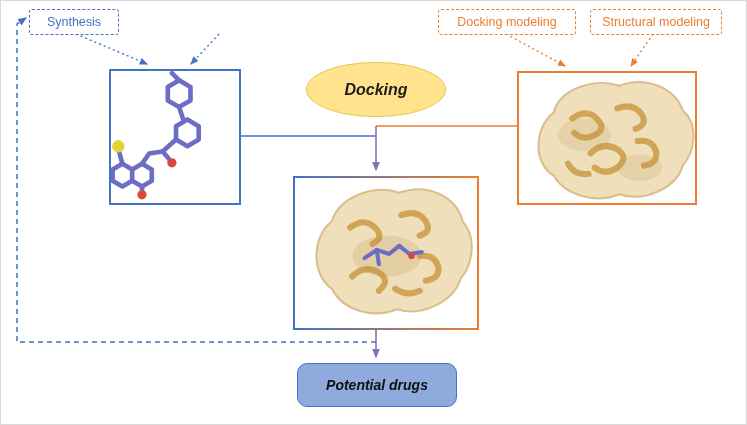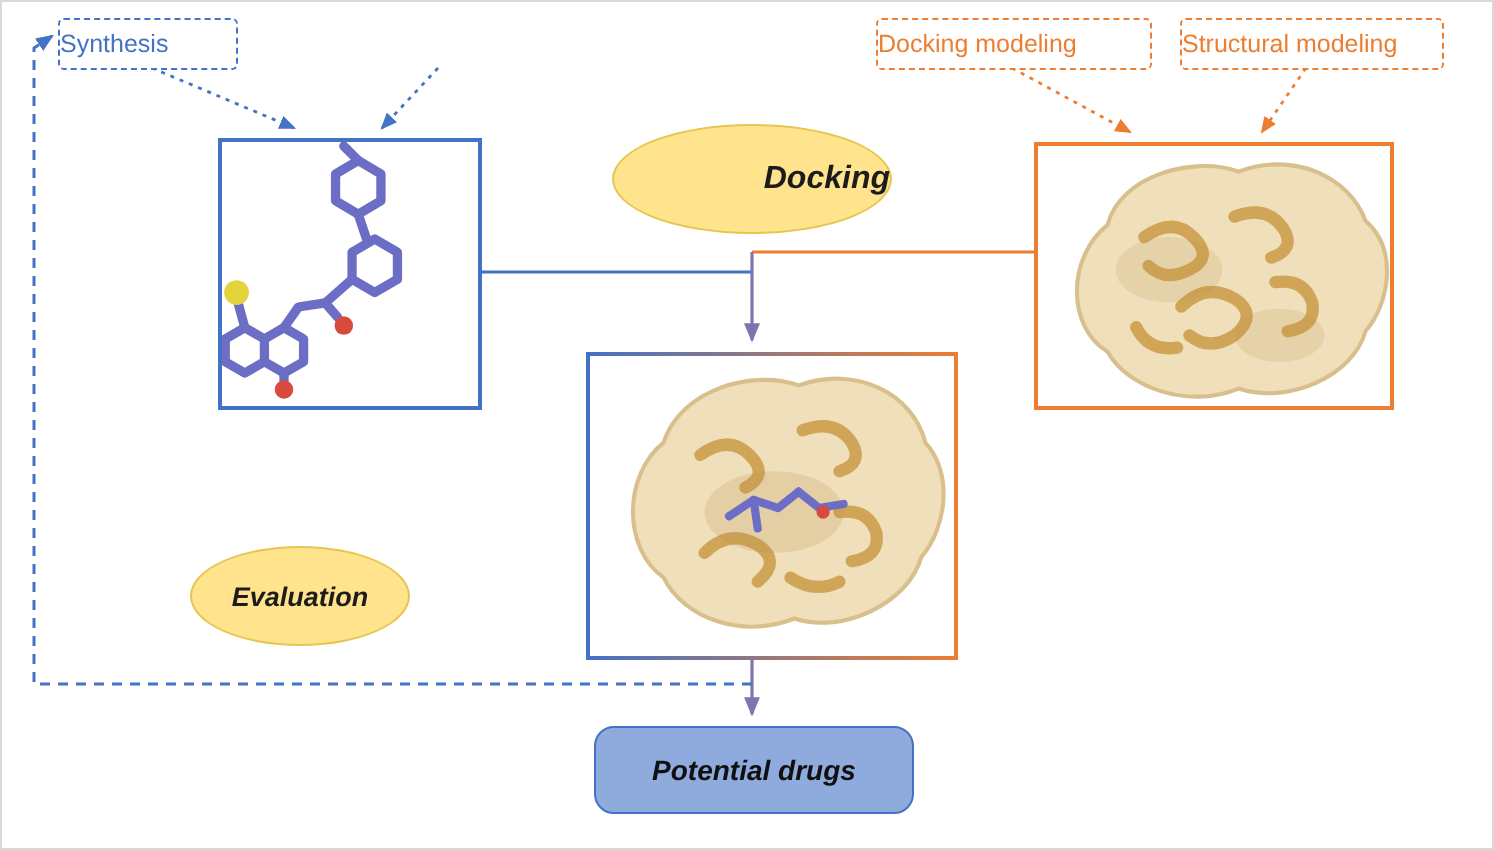--- a/index.html
+++ b/index.html
@@ -3,37 +3,37 @@
 <meta charset="utf-8">
 <style>
   html,body{margin:0;padding:0;background:#fff;}
   .canvas{
     position:relative;width:745px;height:423px;background:#fff;
     border:1px solid #d9d9d9;overflow:hidden;
     font-family:"Liberation Sans",sans-serif;
   }
   #wires{position:absolute;left:0;top:0;width:745px;height:423px;z-index:0;}
   .dashed-label{
-    position:absolute;display:flex;align-items:center;
+    position:absolute;display:flex;align-items:center;justify-content:center;
     font-size:12.5px;border:1.6px dashed;border-radius:3px;background:#fff;z-index:2;
     white-space:nowrap;
   }
   .dashed-label.blue{color:var(--blue);border-color:var(--blue);}
   .dashed-label.orange{color:var(--orange);border-color:var(--orange);}
   #lbl-synthesis{left:28px;top:8px;width:88px;height:24px;}
   #lbl-virtual{left:160px;top:8px;width:120px;height:24px;}
   #lbl-homology{left:437px;top:8px;width:136px;height:24px;}
   #lbl-structural{left:589px;top:8px;width:130px;height:24px;}
   .ellipse{
     position:absolute;border-radius:50%;
     background:var(--ellipse_fill);border:1.5px solid var(--ellipse_border);
     display:flex;align-items:center;justify-content:center;
     font-style:italic;font-weight:bold;color:#1c1c1c;z-index:2;
   }
-  #docking{left:305px;top:61px;width:138px;height:53px;font-size:16px;justify-content:flex-end;}
+  #docking{left:305px;top:61px;width:138px;height:53px;font-size:16px;}
   #evaluation{left:94px;top:272px;width:108px;height:48px;font-size:13.5px;}
   .imgbox{position:absolute;background:#fff;z-index:1;}
   .imgbox svg{display:block;width:100%;height:100%;}
   #ligand-box{left:108px;top:68px;width:128px;height:132px;border:2px solid var(--blue);}
   #protein-box{left:516px;top:70px;width:176px;height:130px;border:2px solid var(--orange);}
   #complex-box{left:292px;top:175px;width:182px;height:150px;border:2px solid;
     border-image:linear-gradient(90deg,var(--blue),var(--orange)) 1;}
   #drugs{
     position:absolute;left:296px;top:362px;width:158px;height:42px;z-index:2;
     background:var(--drugs_fill);border:1.6px solid var(--drugs_border);border-radius:10px;
@@ -135,21 +135,18 @@
       <ellipse cx="90" cy="76" rx="34" ry="20" fill="rgba(180,140,70,0.18)"></ellipse>
       <g style="stroke:var(--ligand)" stroke-width="4" stroke-linecap="round" stroke-linejoin="round" fill="none">
         <path d="M68 78 L80 70 L92 74 L102 66"></path>
         <path d="M80 70 L82 84"></path>
         <path d="M102 66 L112 74 L124 72"></path>
       </g>
       <circle cx="114" cy="76" r="3.2" style="fill:var(--oxygen)"></circle>
     </svg>
   </div>
 
-  <div class="ellipse" id="evaluation">
-    <span>Evaluation</span>
-  </div>
 
   <div id="drugs">
     <span>Potential drugs</span>
   </div>
 
 </div>
 
 </body></html>

